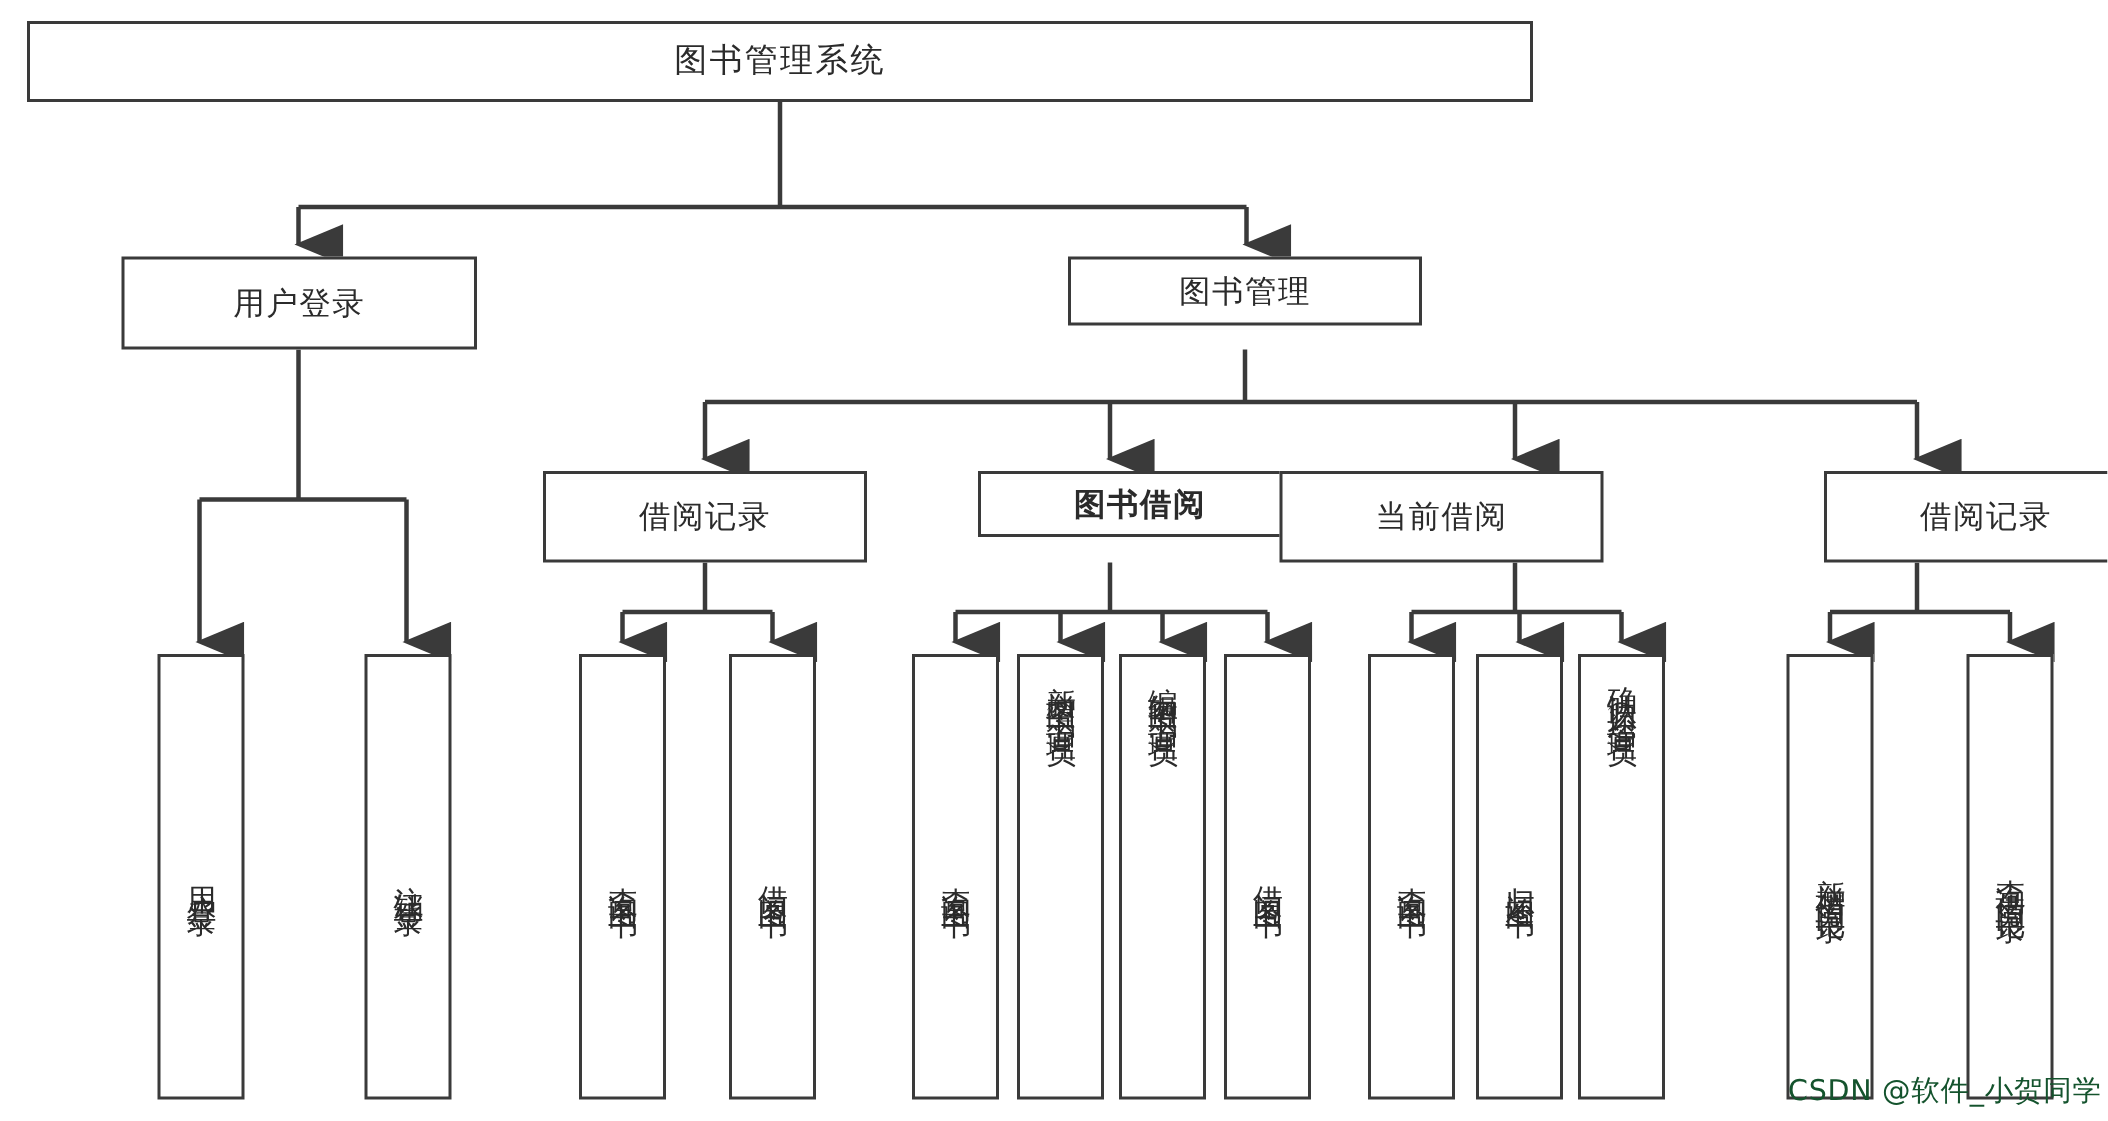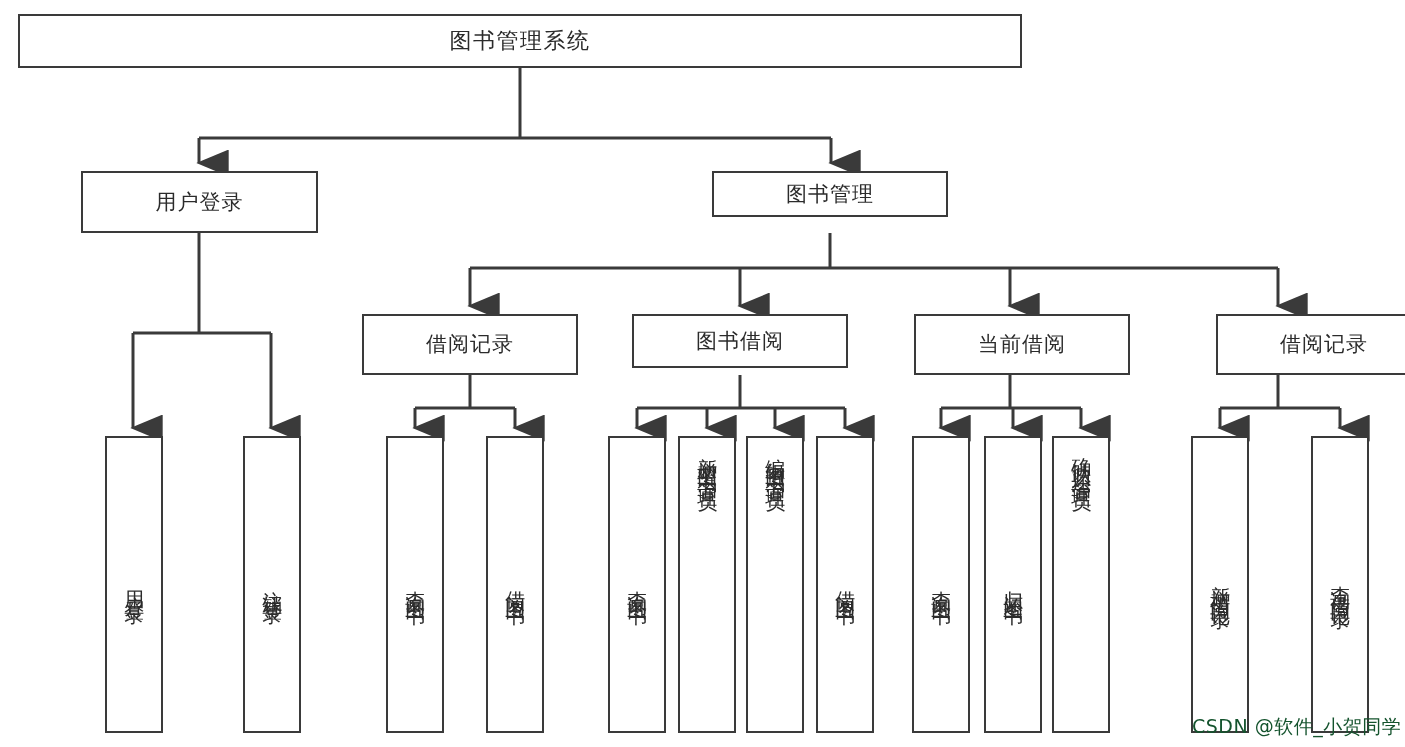--- a/index.html
+++ b/index.html
@@ -119,22 +119,22 @@
       <path d="M1340,408 L1340,428" marker-end="url(#arrow)"></path>
     </g>
   </svg>
 
   <div class="node root" style="left:18px;top:14px;width:1004px;height:54px;">图书管理系统</div>
 
   <div class="node horiz" style="left:81px;top:171px;width:237px;height:62px;">用户登录</div>
   <div class="node horiz" style="left:712px;top:171px;width:236px;height:46px;">图书管理</div>
 
   <div class="node horiz" style="left:362px;top:314px;width:216px;height:61px;">借阅记录</div>
-  <div class="node horiz" style="left:632px;top:314px;width:216px;height:54px;">图书借阅</div>
-  <div class="node horiz" style="left:914px;top:314px;width:216px;height:61px;">当前借阅</div>
+  <div class="node horiz" style="left:652px;top:314px;width:216px;height:44px;font-weight:bold;">图书借阅</div>
+  <div class="node horiz" style="left:853px;top:314px;width:216px;height:61px;">当前借阅</div>
   <div class="node horiz" style="left:1172px;top:314px;width:216px;height:61px;margin-left:44px;">借阅记录</div>
 
   <div class="node leaf" style="left:105px;top:436px;width:58px;height:297px;">用户登录</div>
   <div class="node leaf" style="left:243px;top:436px;width:58px;height:297px;">注销登录</div>
 
   <div class="node leaf" style="left:386px;top:436px;width:58px;height:297px;">查询图书</div>
   <div class="node leaf" style="left:486px;top:436px;width:58px;height:297px;">借阅图书</div>
 
   <div class="node leaf" style="left:608px;top:436px;width:58px;height:297px;">查询图书</div>
   <div class="node leaf toptext" style="left:678px;top:436px;width:58px;height:297px;">新增图书（管理员）</div>

